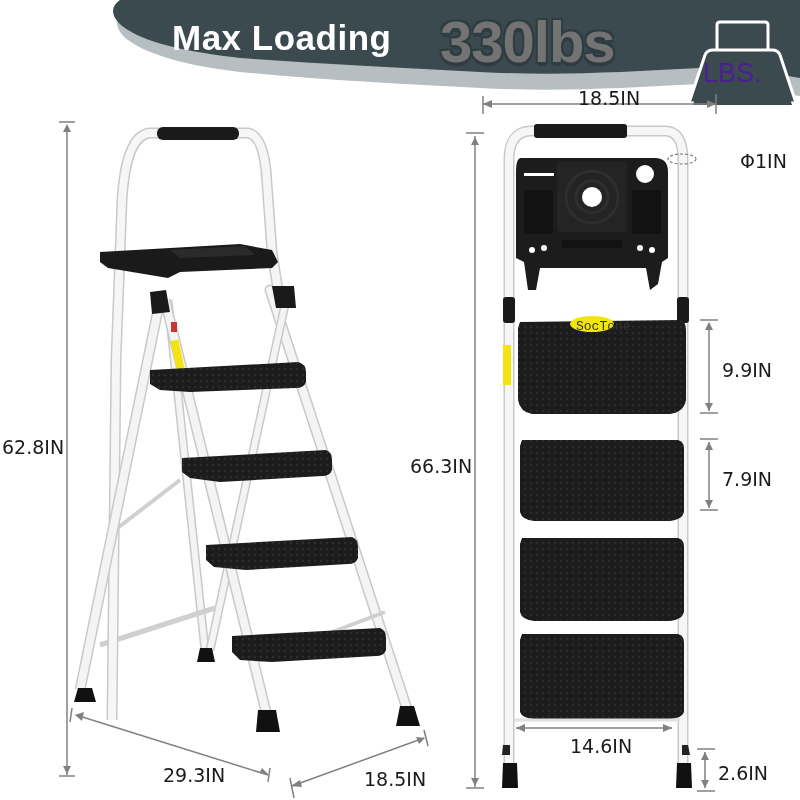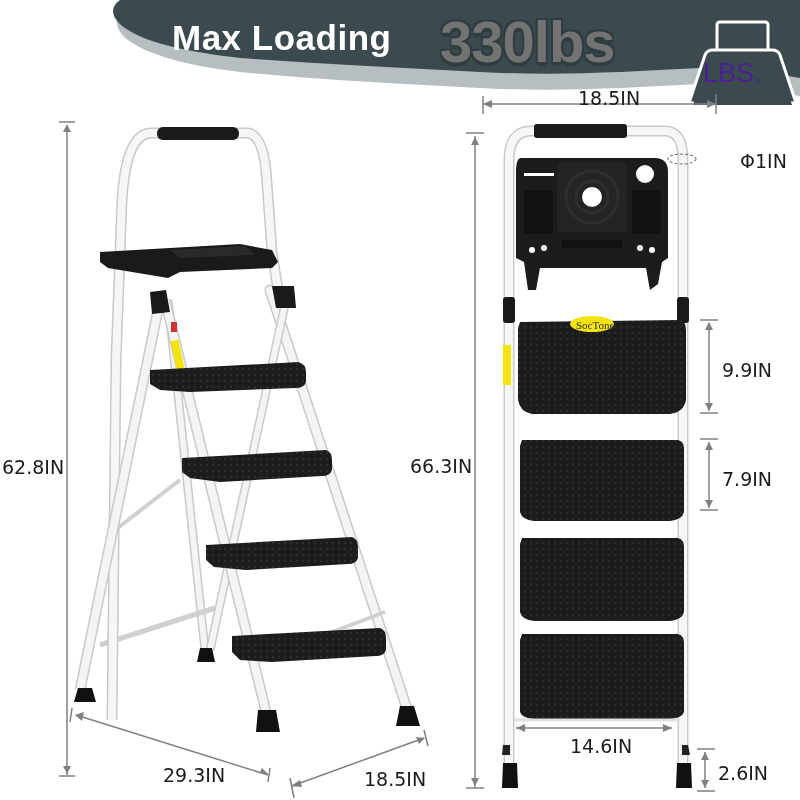--- a/index.html
+++ b/index.html
@@ -112,21 +112,21 @@
 
   <g>
     <line x1="292" y1="786" x2="424" y2="738" stroke="#808080" stroke-width="1.5"></line>
     <path d="M300 780 L291 786 L302 787 Z" fill="#808080"></path>
     <path d="M416 737 L425 738 L419 744 Z" fill="#808080"></path>
     <line x1="290" y1="778" x2="294" y2="798" stroke="#808080" stroke-width="1.5"></line>
     <line x1="424" y1="730" x2="428" y2="746" stroke="#808080" stroke-width="1.5"></line>
   </g>
 </svg>
 
-<div class="dim" style="left:2px; top:456px;">62.8IN</div>
+<div class="dim" style="left:2px; top:436px;">62.8IN</div>
 <div class="dim" style="left:140px; top:764px;margin-left:23px;">29.3IN</div>
 <div class="dim" style="left:364px; top:768px;">18.5IN</div>
 
 <svg class="abs" style="left:440px; top:90px;" width="360" height="710" viewBox="440 90 360 710">
   <defs>
     <pattern id="tex2" width="6" height="6" patternUnits="userSpaceOnUse">
       <rect width="6" height="6" fill="#1c1c1c"></rect>
       <circle cx="3" cy="3" r="1.2" fill="#2b2b2b"></circle>
     </pattern>
   </defs>
@@ -218,13 +218,13 @@
   </g>
 </svg>
 
 <div class="dim" style="left:578px; top:87px;">18.5IN</div>
 <div class="dim" style="left:740px; top:150px;">Φ1IN</div>
 <div class="dim" style="left:410px; top:455px;">66.3IN</div>
 <div class="dim" style="left:722px; top:359px;">9.9IN</div>
 <div class="dim" style="left:722px; top:468px;">7.9IN</div>
 <div class="dim" style="left:570px; top:735px;">14.6IN</div>
 <div class="dim" style="left:718px; top:762px;">2.6IN</div>
-<div class="abs" style="left:576px; top:319px; font-family:Liberation Serif, serif; font-size:11px; color:#333;">SocTone</div>
+<div class="abs" style="left:576px; top:319px; font-family:Liberation Mono, monospace; font-size:13px; color:#333;">SocTone</div>
 
 </body></html>

